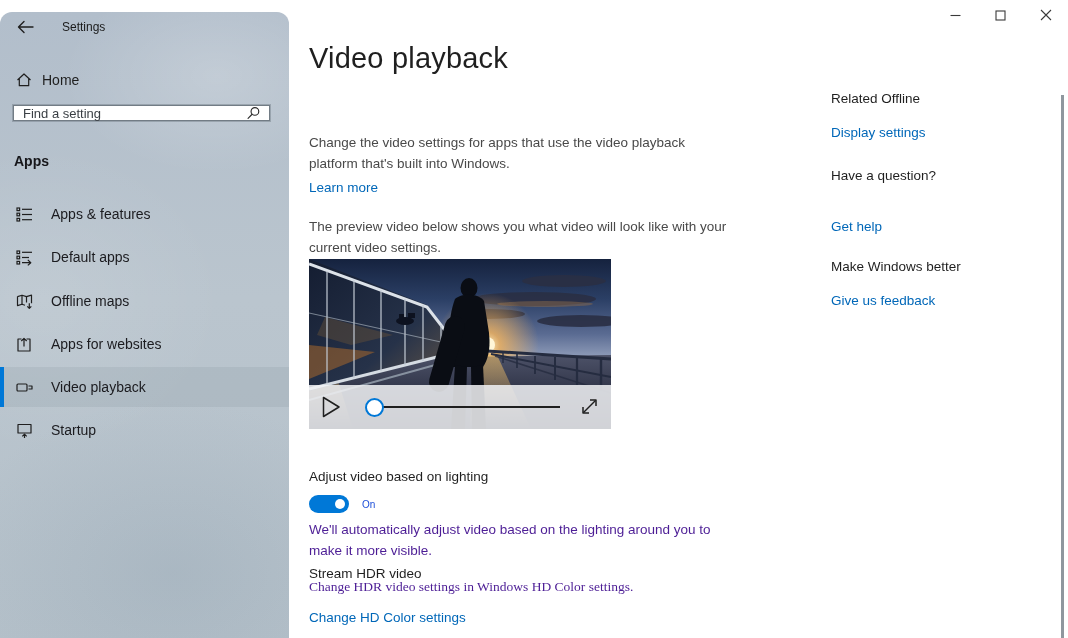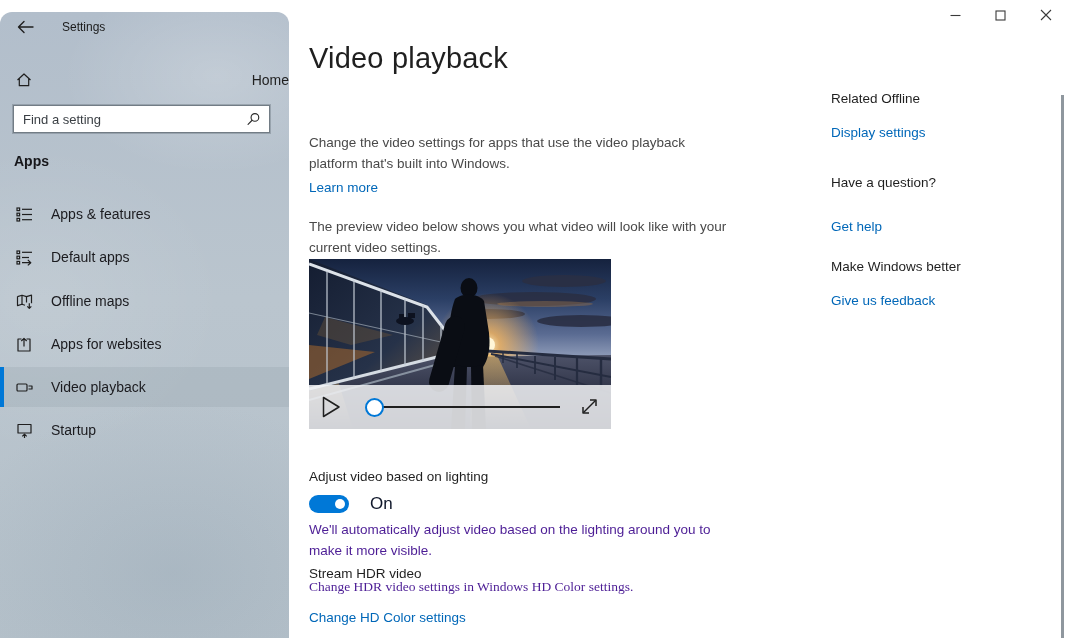--- a/index.html
+++ b/index.html
@@ -17,25 +17,25 @@
       radial-gradient(ellipse 220px 140px at 75% 10%, rgba(255,255,255,.20), rgba(255,255,255,0) 70%),
       radial-gradient(ellipse 260px 220px at 15% 45%, rgba(255,255,255,.10), rgba(255,255,255,0) 70%),
       radial-gradient(ellipse 320px 240px at 60% 88%, rgba(138,156,171,.28), rgba(138,156,171,0) 72%),
       linear-gradient(180deg,#b2becb 0%,#bac5ce 45%,#b5c1ca 100%);
     color:#1f1f1f;
     border-radius:12px;
   }
   .back-btn { position:absolute; left:10px; top:2px; width:30px; height:26px; display:flex; align-items:center; justify-content:center; cursor:default; }
   .back-btn svg { display:block; }
   .sb-title { position:absolute; left:62px; top:8px; font-size:12px; color:#1b1b1b; }
-  .home-row { position:absolute; left:0; top:50px; width:289px; height:36px; display:flex; align-items:center;justify-content:space-between; }
+  .home-row { position:absolute; left:0; top:50px; width:289px; height:36px; display:flex; align-items:center; }
   .home-row .icon { margin-left:16px; width:16px; height:16px; }
   .home-row .lbl { margin-left:10px; font-size:14px; }
   .searchbox {
-    position:absolute; left:13px; top:93px; width:257px; height:28px;
+    position:absolute; left:13px; top:93px; width:257px; height:16px;
     background:#fff; border:1px solid #727c85; box-shadow:0 0 0 1px rgba(90,100,110,.35);
     display:flex; align-items:center;
   }
   .searchbox input {
     flex:1; border:none; outline:none; background:transparent;
     font-family:inherit; font-size:13px; color:#1f1f1f; padding:0 4px 0 9px;
   }
   .searchbox input::placeholder { color:#3a3f44; opacity:1; }
   .searchbox .mag { width:15px; height:15px; margin-right:8px; flex:none; }
   .sb-section { position:absolute; left:14px; top:141px; font-size:14px; font-weight:700; color:#16161a; }
@@ -71,33 +71,33 @@
     background:#fff; border:2.5px solid #0078d7;
   }
   .fs-btn { position:absolute; right:11px; top:11px; width:21px; height:21px; }
 
   
   .lbl-dark { position:absolute; left:20px; font-size:13.5px; color:#1f1f1f; }
   .l-lighting { top:469px; }
   .toggle-row { position:absolute; left:20px; top:494px; height:20px; display:flex; align-items:center; }
   .toggle { position:relative; width:40px; height:18px; border-radius:9px; background:#0078d7; }
   .toggle .knob { position:absolute; right:4px; top:4px; width:10px; height:10px; border-radius:50%; background:#fff; }
-  .toggle-state { margin-left:21px; font-size:17px; color:#0f172a; }
+  .toggle-state { margin-left:13px; font-size:10px; color:#1d4ed8; }
   .para-gray { position:absolute; left:20px; width:408px; font-size:13.5px; line-height:21px; color:#4c1d95; }
   .p-lighting { top:519px; }
   .l-hdr { top:566px; }
   .p-hdr { top:576px;font-family:Liberation Serif, serif; }
   .lnk-hdr { position:absolute; left:20px; top:610px; }
 
   
   .rel { position:absolute; left:542px; top:0; width:220px; }
   .rel-h { position:absolute; left:0; font-size:13.5px; color:#1f1f1f; }
   .rel-l { position:absolute; left:0; font-size:13.5px;margin-top:9px; }
   .rh-1 { top:91px; } .rl-1 { top:116px; }
-  .rh-2 { top:175px; } .rl-2 { top:210px; }
+  .rh-2 { top:168px; } .rl-2 { top:210px; }
   .rh-3 { top:259px; } .rl-3 { top:284px; }
 
   .scrollbar { position:absolute; left:1061px; top:95px; width:3px; height:543px; background:#8f979e; }
 </style>
 </head>
 <body>
 
 <div class="window">
 
   <div class="sidebar">

